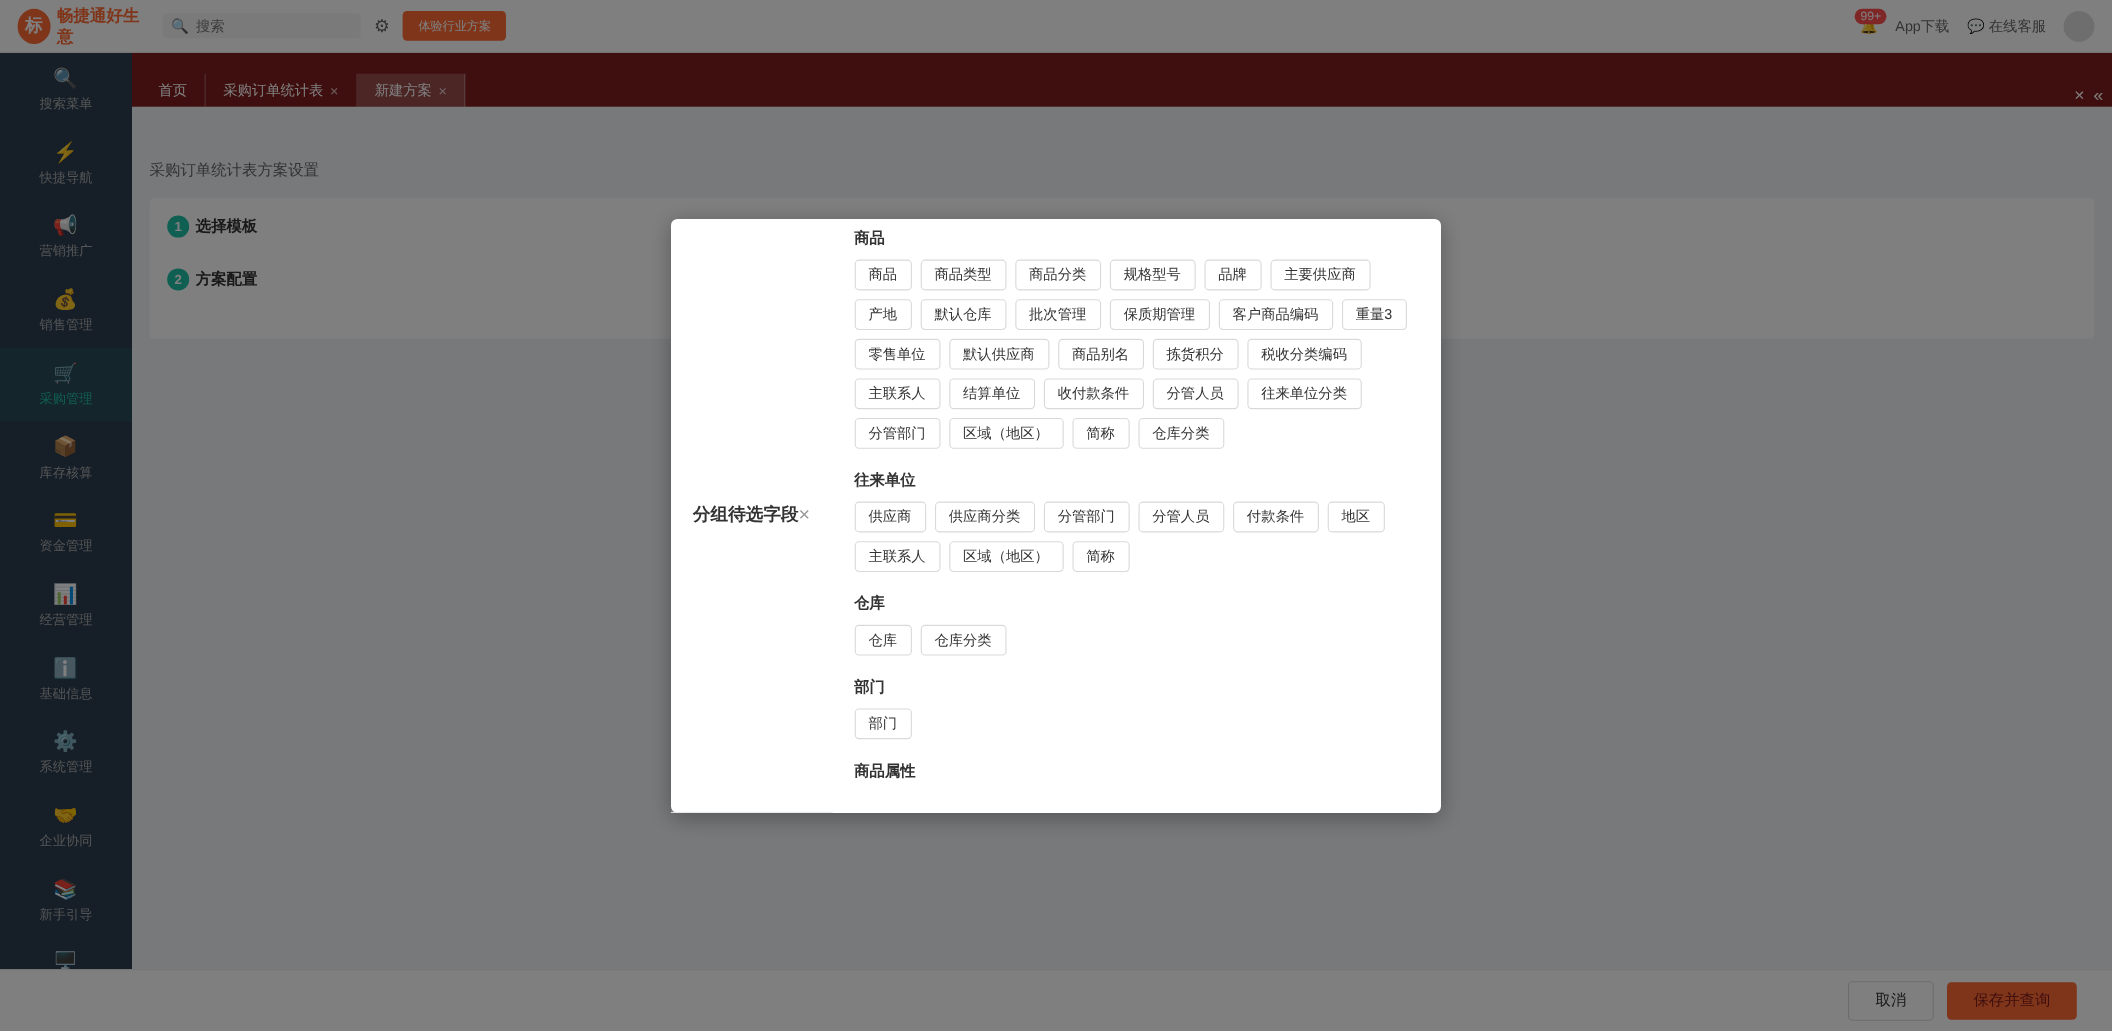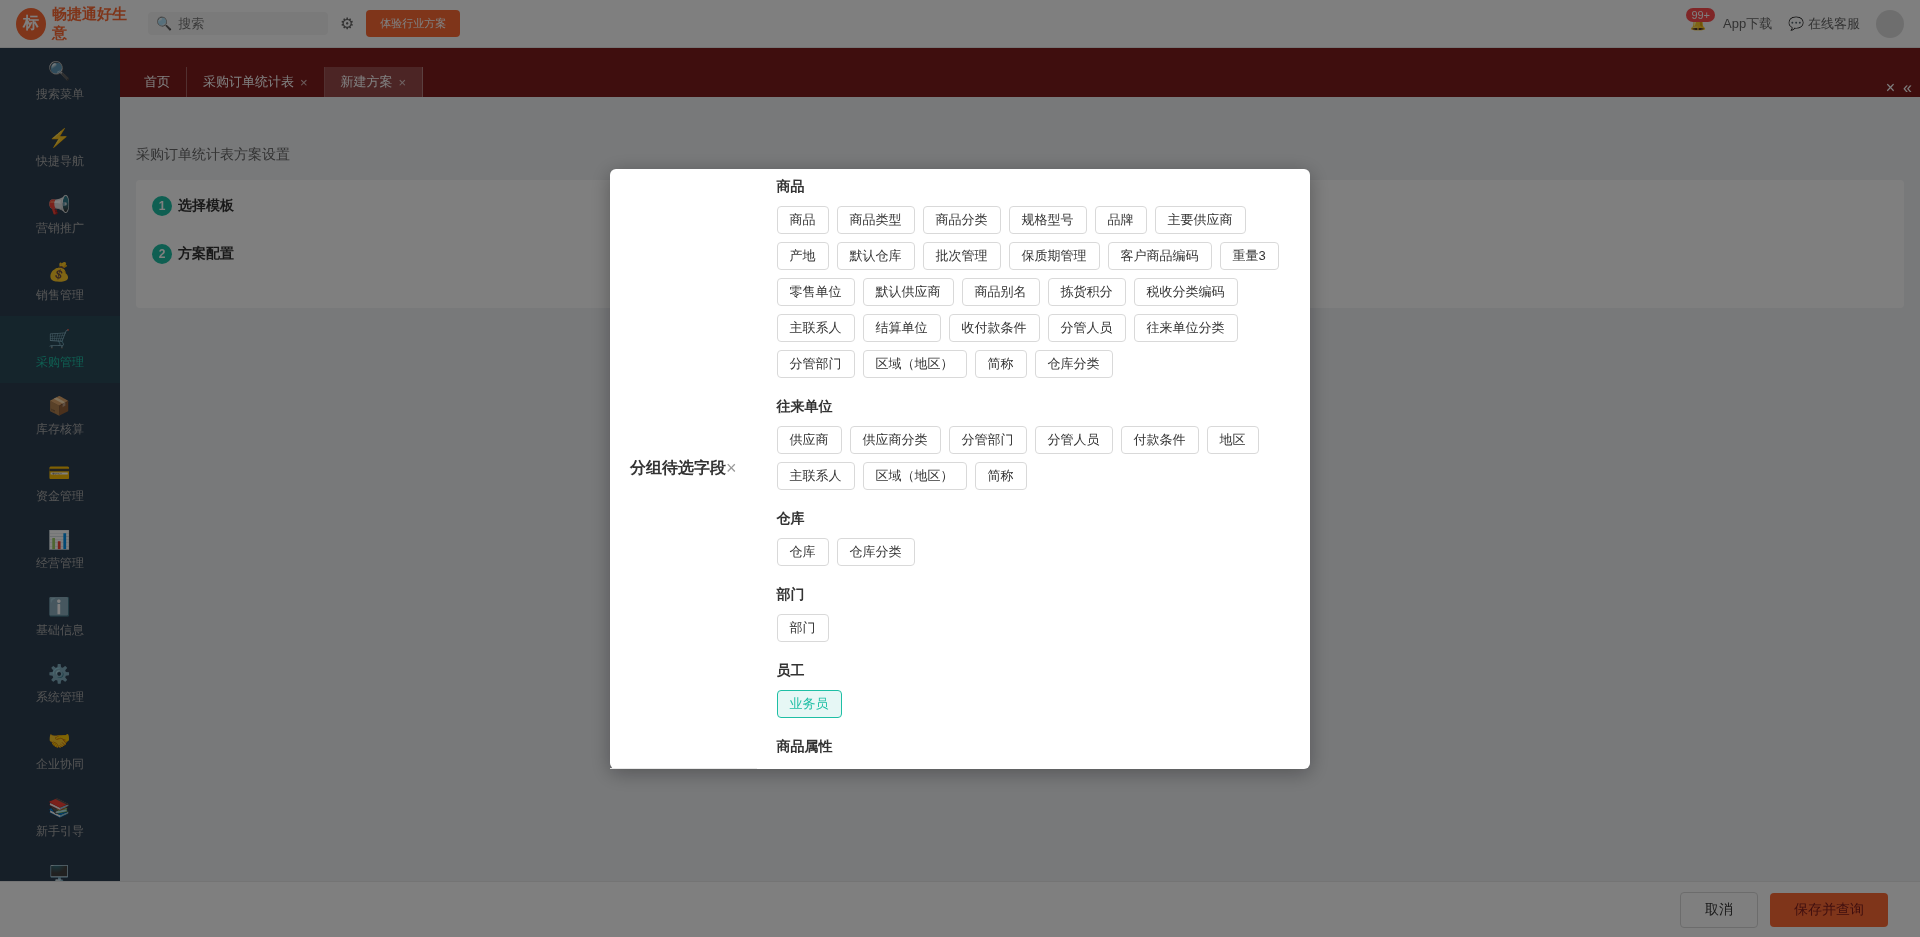--- a/index.html
+++ b/index.html
@@ -330,26 +330,20 @@
         </div>
       </div>
 
       <div class="field-section">
         <div class="field-section-title">部门</div>
         <div class="field-tags">
           <button class="field-tag">部门</button>
         </div>
       </div>
 
-      <div class="field-section">
-        <div class="field-section-title">员工</div>
-        <div class="field-tags">
-          <button class="field-tag selected">业务员</button>
-        </div>
-      </div>
 
       <div class="field-section">
         <div class="field-section-title">商品属性</div>
 
       </div>
 
     </div>
   </div>
 </div>
 

